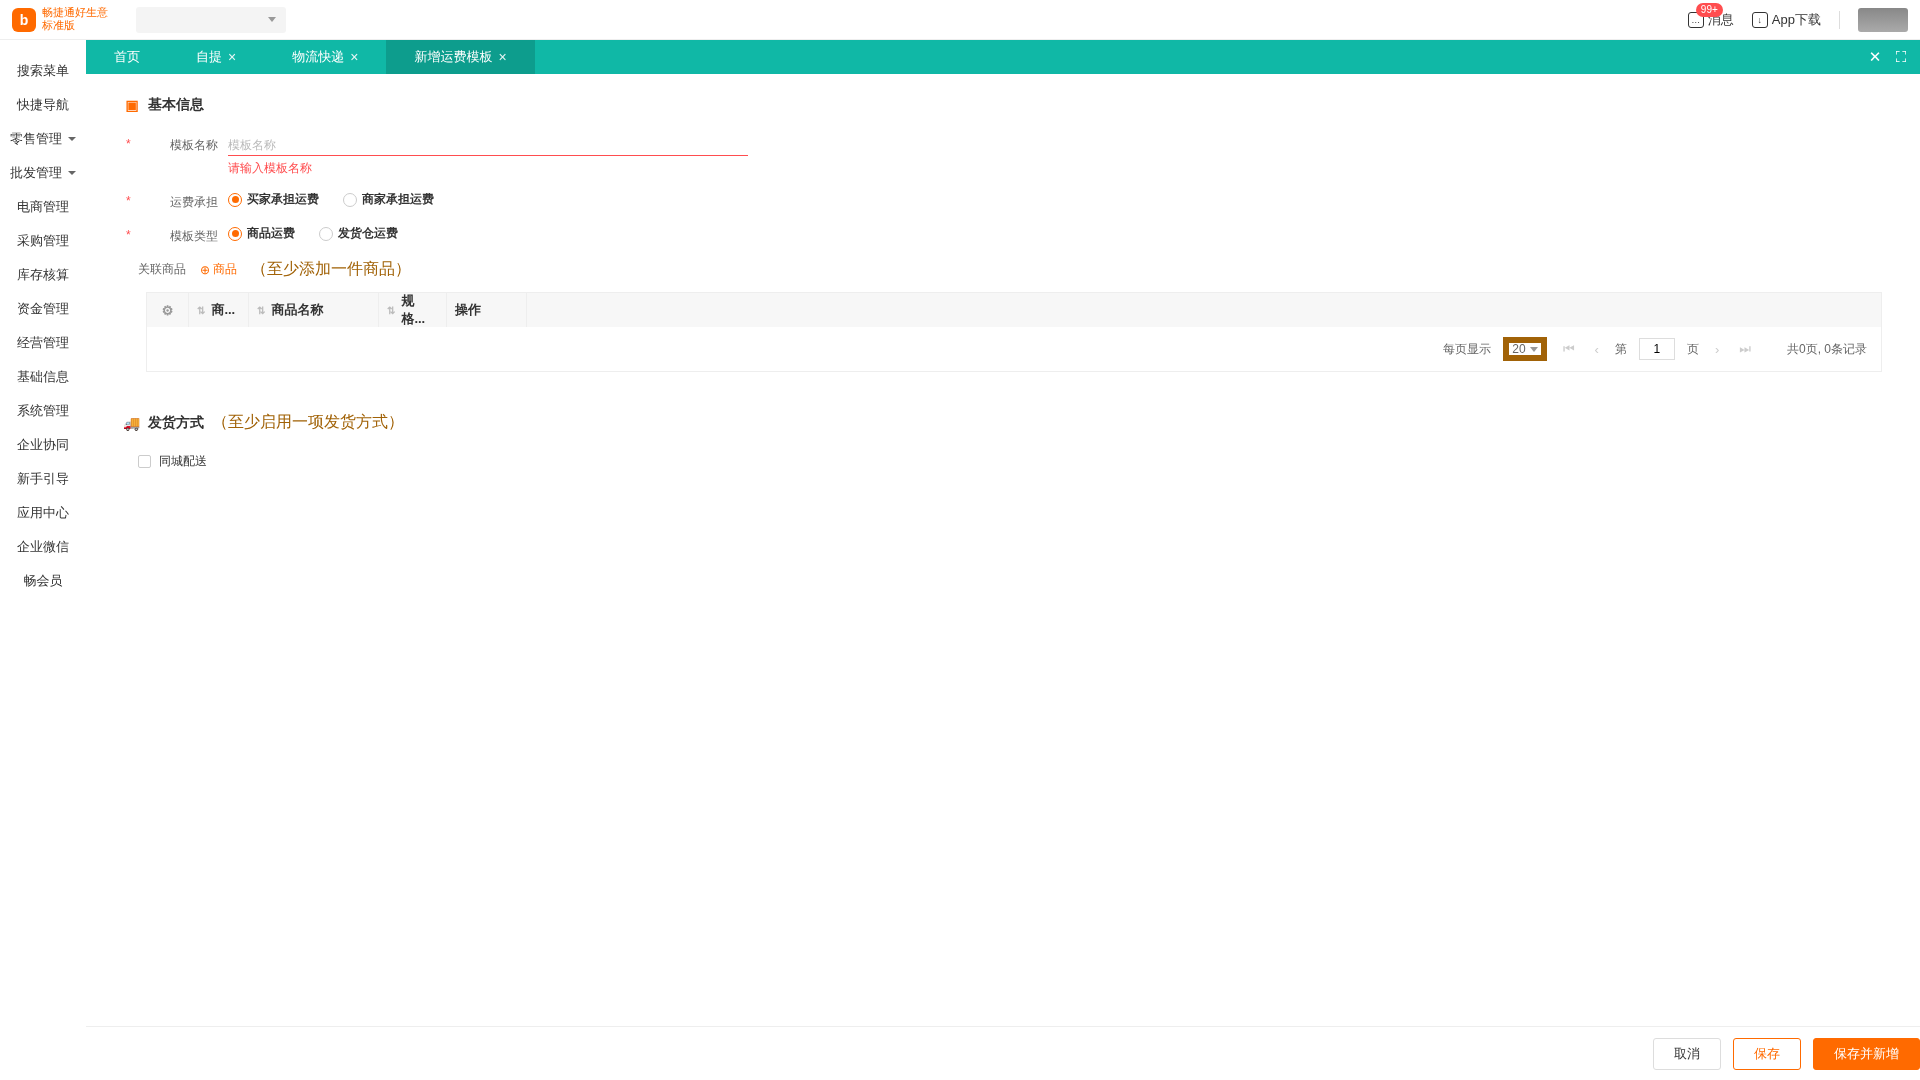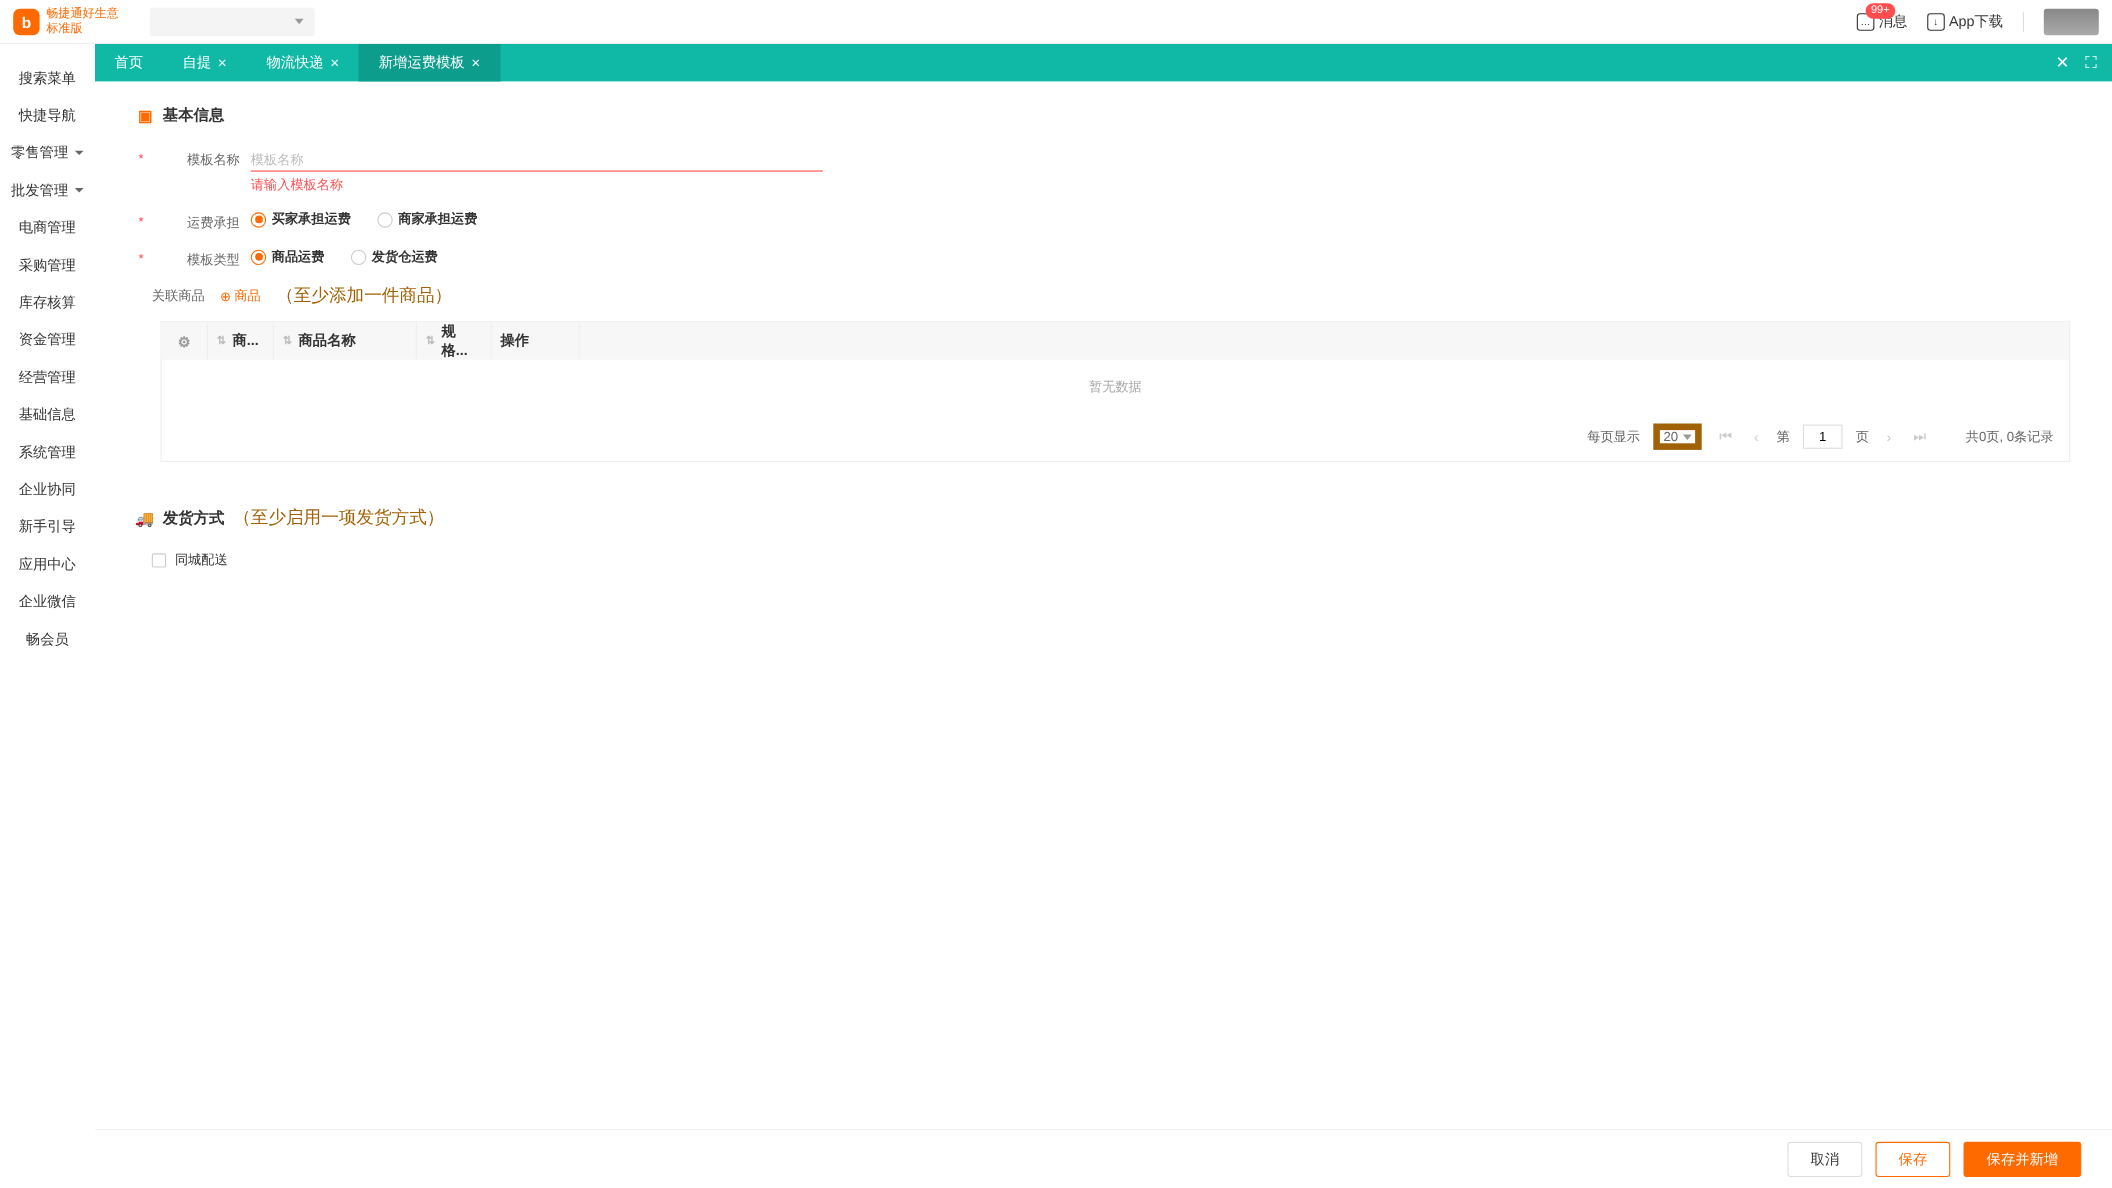--- a/index.html
+++ b/index.html
@@ -16,21 +16,21 @@
 .top-spacer { flex: 1; }
 .top-actions { display: flex; align-items: center; gap: 18px; }
 .top-item { display: flex; align-items: center; gap: 4px; color: #333; cursor: pointer; position: relative; }
 .icon-box { width: 16px; height: 16px; border: 1.5px solid #333; border-radius: 3px; display: flex; align-items: center; justify-content: center; font-size: 9px; }
 .badge { position: absolute; top: -8px; left: 8px; background: #ff4d4f; color: #fff; font-size: 10px; padding: 0 5px; border-radius: 8px; line-height: 14px; }
 .avatar { width: 50px; height: 24px; background: linear-gradient(#888,#aaa); border-radius: 3px; filter: blur(0.5px); }
 .sep-v { width: 1px; height: 18px; background: #ddd; }
 
 
 .tab-bar { height: 34px; background: #10b8a6; display: flex; align-items: stretch; position: relative; padding-left: 86px; }
-.tab { display: flex; align-items: center; padding: 0 18px; color: #fff; font-size: 13px; cursor: pointer; gap: 6px; }
+.tab { display: flex; align-items: center; padding: 0 28px; color: #fff; font-size: 13px; cursor: pointer; gap: 6px; }
 .tab.active { background: #0d9d8d; }
 .tab-close { font-size: 14px; opacity: 0.9; }
 .tab-right { position: absolute; right: 0; top: 0; bottom: 0; display: flex; align-items: center; gap: 4px; padding-right: 8px; }
 .tab-right-btn { width: 22px; height: 22px; color: #fff; display: flex; align-items: center; justify-content: center; cursor: pointer; font-size: 15px; }
 
 
 .layout { display: flex; height: calc(100vh - 74px); }
 .sidebar { width: 86px; background: #fff; padding-top: 14px; font-size: 13px; position: fixed; left: 0; top: 40px; bottom: 0; z-index: 2; }
 .side-item { height: 34px; display: flex; align-items: center; justify-content: center; gap: 4px; cursor: pointer; color: #333; }
 .side-caret { width: 0; height: 0; border-left: 4px solid transparent; border-right: 4px solid transparent; border-top: 4px solid #666; margin-left: 2px; }
@@ -77,21 +77,21 @@
 .page-select { width: 44px; height: 24px; border: 6px solid #a16207; display: flex; align-items: center; justify-content: center; gap: 4px; }
 .pg-btn { color: #ccc; cursor: pointer; font-size: 13px; padding: 0 4px; }
 .pg-input { width: 36px; height: 22px; border: 1px solid #ddd; text-align: center; font-size: 12px; }
 
 
 .ship-section { margin-top: 40px; }
 .chk-row { display: flex; align-items: center; gap: 8px; margin-left: 14px; margin-bottom: 12px; font-size: 12px; }
 .checkbox { width: 13px; height: 13px; border: 1px solid #ccc; border-radius: 2px; }
 
 
-.bottom-bar { position: fixed; bottom: 0; left: 86px; right: 0; height: 54px; background: #fff; border-top: 1px solid #eee; display: flex; align-items: center; justify-content: flex-end; gap: 12px; padding-right: 28px; z-index: 5; margin-top: 20px; }
+.bottom-bar { position: fixed; bottom: 0; left: 86px; right: 0; height: 54px; background: #fff; border-top: 1px solid #eee; display: flex; align-items: center; justify-content: flex-end; gap: 12px; z-index: 5; margin-top: 20px; }
 .btn { height: 32px; padding: 0 20px; border-radius: 3px; font-size: 13px; cursor: pointer; display: flex; align-items: center; border: 1px solid #ddd; background: #fff; }
 .btn.outline-orange { border-color: #ff6a00; color: #ff6a00; }
 .btn.solid-orange { border-color: #ff6a00; background: #ff6a00; color: #fff; }
 
 .gear-ic::before { content: "⚙"; }
 </style>
 </head>
 <body>
 
 <div class="top-header">
@@ -267,21 +267,20 @@
         <div class="th th-name th-sort">
             <span>商品名称</span>
           </div>
         <div class="th th-spec th-sort">
             <span>规格...</span>
           </div>
         <div class="th th-op">
             <span>操作</span>
           </div>
       </div>
-      <div class="tbl-empty">暂无数据</div>
       <div class="tbl-footer">
         <span>每页显示</span>
         <div class="page-select">
           <span>20</span>
           <span class="chevron-down"></span>
         </div>
         <span class="pg-btn">⏮</span>
         <span class="pg-btn">‹</span>
         <span>第</span>
         <input class="pg-input" value="1" style="">

